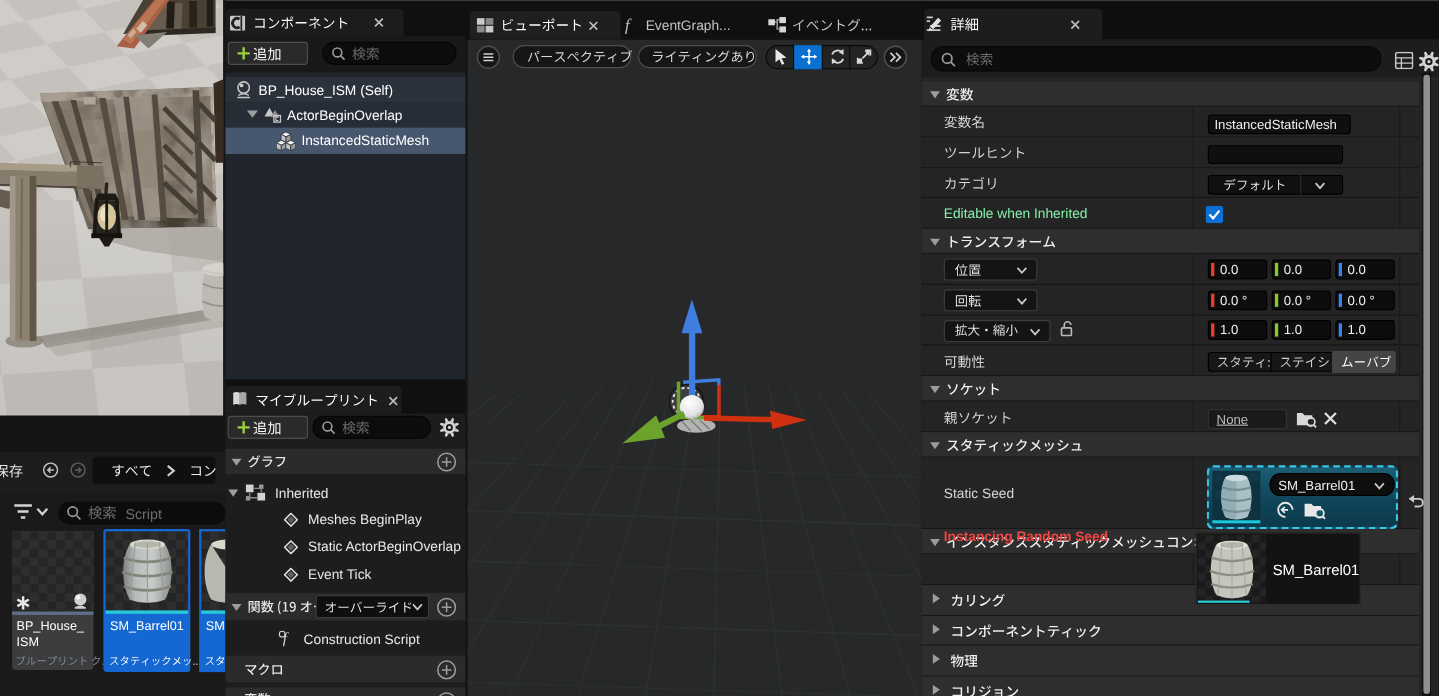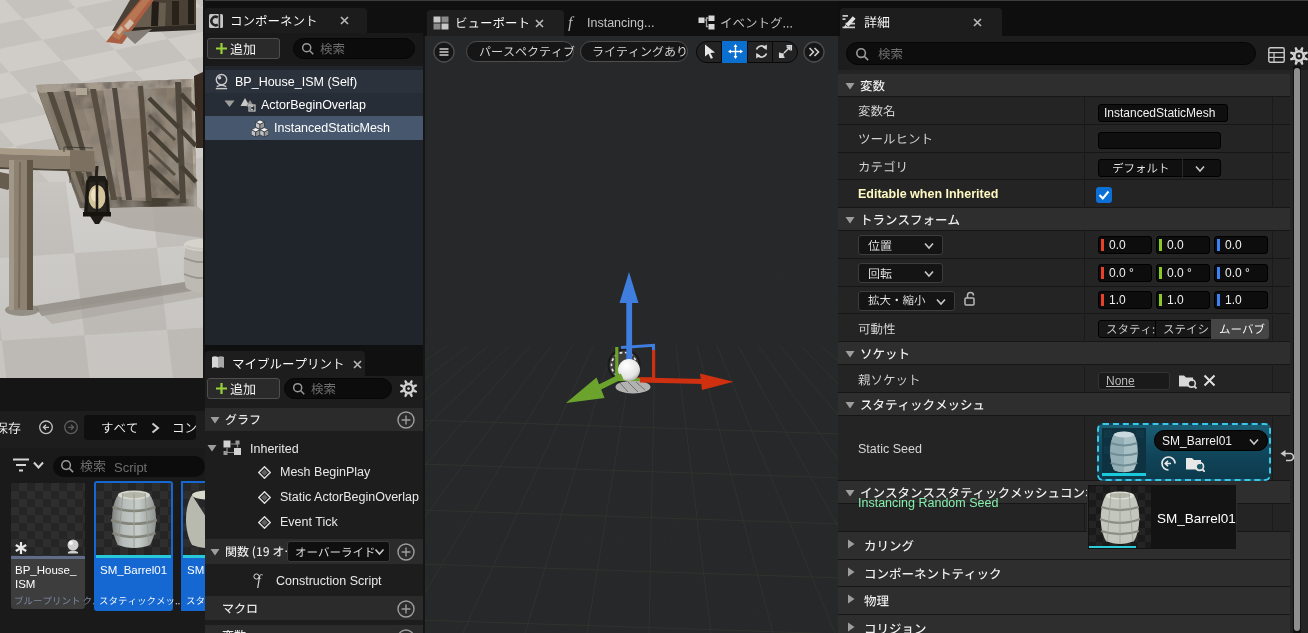--- a/index.html
+++ b/index.html
@@ -342,21 +342,21 @@
 <path d="M4,8 V12.5 H11 M8,4 H14.5 V7.5" stroke="#8a8a8a" stroke-width="1.2" fill="none"></path>
   </svg>
 <svg class="abs" style="left:207px;top:444px" width="10" height="8" viewBox="0 0 10 8">
     <polygon points="0.5,1 9.5,1 5,7.5" fill="#9d9d9d"></polygon>
   </svg>
 <div style="position:absolute;left:250px;top:449.0px;transform:translateY(-50%);font-size:12.5px;color:#e8e8e8;font-weight:400;white-space:nowrap;">Inherited</div>
 <svg class="abs" style="left:258px;top:466px" width="13" height="13" viewBox="0 0 14 14">
     <polygon points="7,0.8 13.2,7 7,13.2 0.8,7" fill="none" stroke="#e0e0e0" stroke-width="1.5"></polygon>
     <polygon points="7,3.4 10.6,7 7,10.6 3.4,7" fill="#e0e0e0" opacity="0.35"></polygon>
   </svg>
-<div style="position:absolute;left:280px;top:472.0px;transform:translateY(-50%);font-size:12.5px;color:#e8e8e8;font-weight:400;white-space:nowrap;">Mesh BeginPlay</div>
+<div style="position:absolute;left:280px;top:472.0px;transform:translateY(-50%);font-size:12.5px;color:#e8e8e8;font-weight:400;white-space:nowrap;">Meshes BeginPlay</div>
 <svg class="abs" style="left:258px;top:491px" width="13" height="13" viewBox="0 0 14 14">
     <polygon points="7,0.8 13.2,7 7,13.2 0.8,7" fill="none" stroke="#e0e0e0" stroke-width="1.5"></polygon>
     <polygon points="7,3.4 10.6,7 7,10.6 3.4,7" fill="#e0e0e0" opacity="0.35"></polygon>
   </svg>
 <div style="position:absolute;left:280px;top:497.0px;transform:translateY(-50%);font-size:12.5px;color:#e8e8e8;font-weight:400;white-space:nowrap;">Static ActorBeginOverlap</div>
 <svg class="abs" style="left:258px;top:516px" width="13" height="13" viewBox="0 0 14 14">
     <polygon points="7,0.8 13.2,7 7,13.2 0.8,7" fill="none" stroke="#e0e0e0" stroke-width="1.5"></polygon>
     <polygon points="7,3.4 10.6,7 7,10.6 3.4,7" fill="#e0e0e0" opacity="0.35"></polygon>
   </svg>
 <div style="position:absolute;left:280px;top:522.0px;transform:translateY(-50%);font-size:12.5px;color:#e8e8e8;font-weight:400;white-space:nowrap;">Event Tick</div>
@@ -413,21 +413,21 @@
   </svg>
 <div style="position:absolute;left:455.0px;top:14.2px;line-height:0"><svg width="75.0" height="17.5" viewBox="0 -13.5 75.0 17.5" style="overflow:visible">
       <path d="M9.1 -9.8 8.4 -9.5C8.8 -9 9.2 -8.3 9.5 -7.8L10.1 -8.1C9.9 -8.6 9.4 -9.3 9.1 -9.8ZM10.5 -10.3 9.8 -10C10.2 -9.5 10.6 -8.8 10.9 -8.3L11.5 -8.6C11.3 -9.1 10.8 -9.8 10.5 -10.3ZM3.5 -9.4H2.3C2.4 -9.1 2.4 -8.7 2.4 -8.4C2.4 -7.7 2.4 -2.7 2.4 -1.5C2.4 -0.5 2.9 -0 3.9 0.1C4.4 0.2 5.2 0.3 5.9 0.3C7.3 0.3 9.1 0.2 10.2 0V-1.1C9.2 -0.9 7.3 -0.7 6 -0.7C5.3 -0.7 4.7 -0.8 4.3 -0.8C3.7 -1 3.4 -1.1 3.4 -1.8V-4.5C5 -4.9 7.1 -5.6 8.5 -6.1C8.9 -6.3 9.4 -6.5 9.7 -6.6L9.3 -7.6C8.9 -7.4 8.6 -7.2 8.2 -7.1C6.9 -6.5 4.9 -5.9 3.4 -5.5V-8.4C3.4 -8.7 3.5 -9.1 3.5 -9.4Z M14.4 -1.1V-0.1C14.7 -0.1 15 -0.1 15.4 -0.1C16 -0.1 21.5 -0.1 22.2 -0.1C22.5 -0.1 23 -0.1 23.2 -0.1V-1.1C22.9 -1.1 22.5 -1.1 22.2 -1.1H21C21.2 -2.2 21.5 -4.7 21.6 -5.6C21.6 -5.7 21.7 -5.8 21.7 -6L21 -6.3C20.8 -6.3 20.5 -6.2 20.3 -6.2C19.6 -6.2 17 -6.2 16.5 -6.2C16.2 -6.2 15.8 -6.3 15.5 -6.3V-5.2C15.8 -5.3 16.2 -5.3 16.5 -5.3C16.9 -5.3 19.7 -5.3 20.5 -5.3C20.5 -4.6 20.1 -2.1 19.9 -1.1H15.4C15 -1.1 14.7 -1.1 14.4 -1.1Z M26.3 -5.4V-4.2C26.7 -4.2 27.3 -4.2 28 -4.2C28.9 -4.2 33.9 -4.2 34.9 -4.2C35.4 -4.2 36 -4.2 36.2 -4.2V-5.4C35.9 -5.4 35.5 -5.4 34.9 -5.4C33.9 -5.4 28.9 -5.4 28 -5.4C27.3 -5.4 26.6 -5.4 26.3 -5.4Z M46.9 -9.2C46.9 -9.7 47.3 -10 47.7 -10C48.2 -10 48.5 -9.7 48.5 -9.2C48.5 -8.8 48.2 -8.4 47.7 -8.4C47.3 -8.4 46.9 -8.8 46.9 -9.2ZM46.4 -9.2C46.4 -8.5 47 -7.9 47.7 -7.9C48.5 -7.9 49.1 -8.5 49.1 -9.2C49.1 -10 48.5 -10.6 47.7 -10.6C47 -10.6 46.4 -10 46.4 -9.2ZM41.5 -4.6 40.6 -5C40.2 -4 39.1 -2.5 38.3 -1.7L39.1 -1.2C39.8 -1.9 41 -3.5 41.5 -4.6ZM46.8 -5 45.9 -4.5C46.6 -3.8 47.5 -2.2 48 -1.2L48.9 -1.7C48.4 -2.6 47.4 -4.2 46.8 -5ZM38.6 -7.5V-6.5C39 -6.5 39.3 -6.5 39.7 -6.5H43.2V-6.4C43.2 -5.8 43.2 -1.6 43.2 -0.9C43.2 -0.6 43 -0.4 42.7 -0.4C42.4 -0.4 41.8 -0.5 41.3 -0.6L41.4 0.5C41.9 0.5 42.6 0.5 43.1 0.5C43.9 0.5 44.2 0.2 44.2 -0.5C44.2 -1.4 44.2 -5.4 44.2 -6.4V-6.5H47.5C47.8 -6.5 48.2 -6.5 48.5 -6.5V-7.5C48.2 -7.5 47.8 -7.5 47.5 -7.5H44.2V-8.7C44.2 -9 44.2 -9.5 44.3 -9.6H43.1C43.1 -9.5 43.2 -9 43.2 -8.8V-7.5H39.7C39.3 -7.5 39 -7.5 38.6 -7.5Z M51.3 -5.4V-4.2C51.7 -4.2 52.3 -4.2 53 -4.2C54 -4.2 58.9 -4.2 59.9 -4.2C60.4 -4.2 61 -4.2 61.2 -4.2V-5.4C60.9 -5.4 60.5 -5.4 59.9 -5.4C58.9 -5.4 53.9 -5.4 53 -5.4C52.3 -5.4 51.6 -5.4 51.3 -5.4Z M66.7 -1.1C66.7 -0.6 66.7 -0 66.6 0.4H67.8C67.8 -0 67.8 -0.7 67.8 -1.1L67.8 -5.2C69.1 -4.8 71.3 -4 72.7 -3.2L73.1 -4.3C71.8 -4.9 69.4 -5.8 67.8 -6.3V-8.4C67.8 -8.8 67.8 -9.3 67.8 -9.7H66.6C66.7 -9.3 66.7 -8.7 66.7 -8.4C66.7 -7.3 66.7 -1.8 66.7 -1.1Z" fill="#ffffff"></path>
     </svg></div>
 <svg class="abs" style="left:534px;top:18px" width="11" height="11" viewBox="0 0 11 11">
 <path d="M2,2 L9,9 M9,2 L2,9" stroke="#b9b9b9" stroke-width="1.6"></path>
   </svg>
 <svg class="abs" style="left:567px;top:14px" width="13" height="17" viewBox="0 0 13 17">
 <text x="1" y="14" font-family="Liberation Serif" font-style="italic" font-size="16" fill="#b9b9b9">f</text>
   </svg>
-<div style="position:absolute;left:587px;top:23.0px;transform:translateY(-50%);font-size:12.5px;color:#c4c4c4;font-weight:400;white-space:nowrap;">Instancing...</div>
+<div style="position:absolute;left:587px;top:23.0px;transform:translateY(-50%);font-size:12.5px;color:#c4c4c4;font-weight:400;white-space:nowrap;">EventGraph...</div>
 <svg class="abs" style="left:698px;top:15px" width="17" height="16" viewBox="0 0 17 16">
 <rect x="0.5" y="2.5" width="6" height="5.5" fill="#d8d8d8"></rect>
     <rect x="10.5" y="0.5" width="6" height="5.5" fill="#d8d8d8"></rect>
 <rect x="10.5" y="9" width="6" height="5.5" fill="#d8d8d8"></rect>
     <path d="M6.5,5 H8.5 V3 H10.5 M8.5,5 V11.5 H10.5" stroke="#a0a0a0" stroke-width="1.3" fill="none"></path>
   </svg>
 <div style="position:absolute;left:720.0px;top:14.2px;line-height:0"><svg width="72.9" height="17.5" viewBox="0 -13.5 72.9 17.5" style="overflow:visible">
       <path d="M1.1 -4.5 1.6 -3.5C3.3 -4.1 5 -4.8 6.3 -5.6V-1C6.3 -0.5 6.3 0.2 6.3 0.4H7.5C7.4 0.1 7.4 -0.5 7.4 -1V-6.2C8.7 -7.1 9.8 -8 10.8 -9L10 -9.8C9.1 -8.8 7.8 -7.7 6.5 -6.9C5.2 -6 3.2 -5.1 1.1 -4.5Z M21.1 -8.5 20.4 -8.2C20.8 -7.6 21.3 -6.8 21.6 -6.2L22.3 -6.5C22 -7.1 21.5 -8 21.1 -8.5ZM22.7 -9.1 22 -8.8C22.5 -8.2 22.9 -7.5 23.2 -6.8L24 -7.2C23.7 -7.8 23.1 -8.7 22.7 -9.1ZM13.2 -3.3 14.1 -2.3C14.3 -2.6 14.6 -3 14.8 -3.3C15.4 -4 16.4 -5.4 17 -6.1C17.4 -6.6 17.7 -6.7 18.2 -6.2C18.7 -5.7 19.9 -4.4 20.6 -3.6C21.4 -2.7 22.5 -1.4 23.4 -0.4L24.2 -1.3C23.3 -2.3 22 -3.7 21.2 -4.5C20.4 -5.3 19.4 -6.4 18.6 -7.2C17.8 -8 17.2 -7.8 16.5 -7C15.7 -6.1 14.6 -4.7 14.1 -4.1C13.7 -3.8 13.5 -3.6 13.2 -3.3Z M27.8 -9.2 27.1 -8.4C28.1 -7.8 29.6 -6.4 30.2 -5.8L31 -6.6C30.3 -7.3 28.7 -8.6 27.8 -9.2ZM26.8 -0.8 27.4 0.2C29.5 -0.2 31.1 -0.9 32.3 -1.7C34.2 -2.9 35.7 -4.6 36.5 -6.2L35.9 -7.2C35.2 -5.7 33.7 -3.8 31.8 -2.6C30.6 -1.9 28.9 -1.1 26.8 -0.8Z M41.7 -1.1C41.7 -0.6 41.7 -0 41.6 0.4H42.8C42.8 -0 42.8 -0.7 42.8 -1.1L42.8 -5.2C44.1 -4.8 46.3 -4 47.7 -3.2L48.1 -4.3C46.8 -4.9 44.4 -5.8 42.8 -6.3V-8.4C42.8 -8.8 42.8 -9.3 42.8 -9.7H41.6C41.7 -9.3 41.7 -8.7 41.7 -8.4C41.7 -7.3 41.7 -1.8 41.7 -1.1Z M59.6 -10 58.9 -9.7C59.2 -9.2 59.7 -8.5 59.9 -8L60.6 -8.3C60.3 -8.8 59.9 -9.6 59.6 -10ZM60.9 -10.5 60.3 -10.2C60.6 -9.8 61 -9 61.3 -8.5L62 -8.8C61.8 -9.3 61.3 -10 60.9 -10.5ZM56.2 -9.4 55 -9.8C55 -9.5 54.8 -9 54.7 -8.8C54.1 -7.7 52.9 -5.9 50.7 -4.6L51.6 -3.9C53 -4.8 54 -5.9 54.8 -7H59C58.7 -5.9 58 -4.2 57 -3.1C55.9 -1.8 54.3 -0.6 52 0L52.9 0.9C55.2 -0 56.8 -1.2 57.9 -2.5C59 -3.9 59.8 -5.6 60.1 -6.9C60.2 -7.1 60.3 -7.3 60.4 -7.5L59.6 -8C59.4 -7.9 59.1 -7.9 58.8 -7.9H55.4L55.6 -8.4C55.8 -8.7 56 -9.1 56.2 -9.4Z M64.2 0.2C64.7 0.2 65.1 -0.2 65.1 -0.7C65.1 -1.2 64.7 -1.6 64.2 -1.6C63.8 -1.6 63.4 -1.2 63.4 -0.7C63.4 -0.2 63.8 0.2 64.2 0.2Z M67.7 0.2C68.2 0.2 68.5 -0.2 68.5 -0.7C68.5 -1.2 68.2 -1.6 67.7 -1.6C67.2 -1.6 66.9 -1.2 66.9 -0.7C66.9 -0.2 67.2 0.2 67.7 0.2Z M71.2 0.2C71.6 0.2 72 -0.2 72 -0.7C72 -1.2 71.6 -1.6 71.2 -1.6C70.7 -1.6 70.4 -1.2 70.4 -0.7C70.4 -0.2 70.7 0.2 71.2 0.2Z" fill="#c4c4c4"></path>
     </svg></div>
 <svg class="abs" style="left:425px;top:36px" width="413" height="597" viewBox="0 0 413 597">
@@ -677,21 +677,21 @@
 <div style="position:absolute;left:1112.0px;top:160.3px;line-height:0"><svg width="57.5" height="16.1" viewBox="0 -12.4 57.5 16.1" style="overflow:visible">
       <path d="M2.3 -8.4V-7.5C2.6 -7.5 3 -7.5 3.4 -7.5C4 -7.5 6.7 -7.5 7.4 -7.5C7.7 -7.5 8.1 -7.5 8.4 -7.5V-8.4C8.1 -8.4 7.7 -8.3 7.4 -8.3C6.7 -8.3 4 -8.3 3.4 -8.3C3 -8.3 2.7 -8.4 2.3 -8.4ZM9 -9.3 8.4 -9.1C8.7 -8.6 9.1 -8 9.3 -7.5L10 -7.8C9.7 -8.2 9.3 -8.9 9 -9.3ZM10.3 -9.8 9.7 -9.5C10 -9.1 10.4 -8.5 10.6 -8L11.3 -8.2C11 -8.7 10.6 -9.4 10.3 -9.8ZM1 -5.5V-4.6C1.3 -4.6 1.6 -4.6 2 -4.6H5.4C5.4 -3.5 5.3 -2.5 4.7 -1.7C4.3 -1 3.5 -0.3 2.6 0L3.4 0.7C4.4 0.1 5.3 -0.7 5.7 -1.4C6.2 -2.3 6.3 -3.3 6.4 -4.6H9.5C9.8 -4.6 10.1 -4.6 10.4 -4.6V-5.5C10.1 -5.5 9.7 -5.5 9.5 -5.5C8.9 -5.5 2.6 -5.5 2 -5.5C1.6 -5.5 1.3 -5.5 1 -5.5Z M21.4 -7.6 20.7 -8.1C20.5 -8 20.3 -8 20.1 -8C19.6 -8 15 -8 14.3 -8C13.9 -8 13.5 -8.1 13.2 -8.1V-7.1C13.5 -7.1 13.9 -7.1 14.3 -7.1C15 -7.1 19.5 -7.1 20.2 -7.1C20 -6 19.5 -4.4 18.7 -3.4C17.7 -2.2 16.4 -1.2 14.2 -0.6L15 0.3C17.1 -0.4 18.5 -1.5 19.5 -2.8C20.4 -4 21 -5.9 21.2 -7.1C21.3 -7.3 21.3 -7.5 21.4 -7.6Z M25 -1 25.6 -0.3C27.2 -1.1 28.9 -2.6 29.6 -3.7L29.7 -0.4C29.7 -0.2 29.6 -0.1 29.4 -0.1C29 -0.1 28.4 -0.1 28 -0.2L28 0.6C28.5 0.7 29.2 0.7 29.7 0.7C30.2 0.7 30.6 0.4 30.5 -0.1L30.5 -4.5H32.1C32.4 -4.5 32.7 -4.5 32.9 -4.5V-5.4C32.7 -5.3 32.3 -5.3 32.1 -5.3H30.5L30.4 -6.3C30.4 -6.5 30.5 -6.8 30.5 -7H29.5C29.6 -6.8 29.6 -6.5 29.6 -6.3L29.6 -5.3H26.2C25.9 -5.3 25.6 -5.3 25.3 -5.4V-4.5C25.6 -4.5 25.9 -4.5 26.2 -4.5H29.3C28.5 -3.3 26.7 -1.8 25 -1Z M40.5 -0.2 41.1 0.3C41.2 0.2 41.3 0.1 41.5 0C42.9 -0.7 44.5 -1.8 45.4 -3.2L44.9 -4C44 -2.7 42.6 -1.6 41.5 -1.1C41.5 -1.5 41.5 -7 41.5 -7.8C41.5 -8.2 41.6 -8.5 41.6 -8.6H40.5C40.5 -8.5 40.6 -8.2 40.6 -7.8C40.6 -7 40.6 -1.4 40.6 -0.9C40.6 -0.7 40.6 -0.4 40.5 -0.2ZM35.3 -0.3 36.1 0.3C37.1 -0.5 37.8 -1.6 38.2 -2.9C38.5 -4 38.5 -6.5 38.5 -7.8C38.5 -8.1 38.6 -8.5 38.6 -8.6H37.5C37.6 -8.3 37.6 -8.1 37.6 -7.8C37.6 -6.5 37.6 -4.2 37.3 -3.1C36.9 -2 36.2 -1 35.3 -0.3Z M49.9 -1C49.9 -0.6 49.9 -0 49.8 0.3H50.9C50.9 -0 50.8 -0.7 50.8 -1L50.8 -4.8C52.1 -4.4 54.1 -3.6 55.3 -3L55.7 -3.9C54.5 -4.5 52.3 -5.4 50.8 -5.8V-7.7C50.8 -8.1 50.9 -8.5 50.9 -8.9H49.8C49.9 -8.5 49.9 -8 49.9 -7.7C49.9 -6.7 49.9 -1.7 49.9 -1Z" fill="#e8e8e8"></path>
     </svg></div>
 <div class="abs" style="left:1182px;top:159.4px;width:1px;height:18px;background:#2a2a2a"></div>
 <svg class="abs" style="left:1194px;top:165px" width="12" height="8" viewBox="0 0 11 8">
 <path d="M1.5,1.5 L5.5,6 L9.5,1.5" stroke="#c9c9c9" stroke-width="1.6" fill="none"></path>
   </svg>
 <div class="abs" style="left:838px;top:180.4px;width:452px;height:27.7px;background:#242424;border-bottom:1px solid #161616"></div>
 <div class="abs" style="left:1084px;top:180.4px;width:1px;height:27.7px;background:#1a1a1a"></div>
 <div class="abs" style="left:1272px;top:180.4px;width:1px;height:27.7px;background:#1a1a1a"></div>
-<div style="position:absolute;left:858px;top:194.0px;transform:translateY(-50%);font-size:12.5px;color:#fef9c3;font-weight:700;white-space:nowrap;">Editable when Inherited</div>
+<div style="position:absolute;left:858px;top:194.0px;transform:translateY(-50%);font-size:12.5px;color:#86efac;font-weight:400;white-space:nowrap;">Editable when Inherited</div>
 <svg class="abs" style="left:1096px;top:187px" width="16" height="16" viewBox="0 0 16 16">
 <rect width="16" height="16" rx="3" fill="#0c6fd6"></rect>
 <path d="M3.5,8 L6.8,11.5 L12.5,4.5" stroke="#fff" stroke-width="2" fill="none"></path>
   </svg>
 <div class="abs" style="left:838px;top:208.1px;width:452px;height:23.3px;background:#2e2e2e;border-bottom:1px solid #161616"></div>
 <svg class="abs" style="left:845px;top:215.5px" width="10" height="8" viewBox="0 0 10 8">
     <polygon points="0.5,1 9.5,1 5,7.5" fill="#9d9d9d"></polygon>
   </svg>
 <div style="position:absolute;left:860.0px;top:210.8px;line-height:0"><svg width="100.0" height="17.5" viewBox="0 -13.5 100.0 17.5" style="overflow:visible">
       <path d="M4.1 -1.2C4.1 -0.7 4 0 4 0.5H5.5C5.5 0 5.4 -0.8 5.4 -1.2V-5C6.8 -4.6 8.8 -3.8 10.2 -3.1L10.7 -4.4C9.5 -5 7.1 -5.9 5.4 -6.4V-8.4C5.4 -8.8 5.5 -9.4 5.5 -9.8H4C4 -9.3 4.1 -8.8 4.1 -8.4C4.1 -7.3 4.1 -2 4.1 -1.2Z M15.3 -9.4V-8.1C15.7 -8.2 16.1 -8.2 16.6 -8.2C17.3 -8.2 20.7 -8.2 21.4 -8.2C21.8 -8.2 22.3 -8.2 22.6 -8.1V-9.4C22.3 -9.4 21.8 -9.4 21.4 -9.4C20.7 -9.4 17.3 -9.4 16.6 -9.4C16.1 -9.4 15.7 -9.4 15.3 -9.4ZM23.6 -6 22.7 -6.5C22.6 -6.5 22.3 -6.4 21.9 -6.4C21.2 -6.4 16.3 -6.4 15.5 -6.4C15.2 -6.4 14.7 -6.5 14.2 -6.5V-5.2C14.7 -5.2 15.2 -5.3 15.5 -5.3C16.4 -5.3 21.3 -5.3 21.9 -5.3C21.7 -4.4 21.2 -3.5 20.5 -2.8C19.5 -1.7 18 -0.9 16.1 -0.5L17.1 0.6C18.7 0.2 20.3 -0.6 21.6 -2.1C22.5 -3.1 23.1 -4.3 23.4 -5.6C23.5 -5.7 23.6 -5.9 23.6 -6Z M27.9 -9.3 27 -8.3C27.9 -7.7 29.5 -6.4 30.1 -5.7L31.1 -6.7C30.4 -7.4 28.8 -8.7 27.9 -9.3ZM26.6 -1 27.5 0.3C29.4 -0 31 -0.8 32.2 -1.5C34.2 -2.7 35.7 -4.4 36.6 -6.1L35.9 -7.4C35.1 -5.8 33.5 -3.9 31.5 -2.7C30.3 -2 28.7 -1.3 26.6 -1Z M47.7 -8.4 46.9 -9C46.7 -8.9 46.2 -8.9 45.8 -8.9C45.3 -8.9 41.7 -8.9 41.1 -8.9C40.8 -8.9 40 -8.9 39.8 -9V-7.6C40 -7.6 40.7 -7.6 41.1 -7.6C41.6 -7.6 45.3 -7.6 45.7 -7.6C45.4 -6.7 44.6 -5.3 43.8 -4.3C42.5 -3 40.6 -1.5 38.6 -0.7L39.6 0.4C41.4 -0.5 43.1 -1.8 44.4 -3.2C45.7 -2.1 46.9 -0.7 47.8 0.4L48.9 -0.5C48.1 -1.5 46.6 -3.1 45.3 -4.2C46.1 -5.3 46.9 -6.7 47.3 -7.8C47.4 -8 47.6 -8.3 47.7 -8.4Z M60.9 -8.3 60 -8.9C59.7 -8.9 59.4 -8.8 59.1 -8.8C58.5 -8.8 53.9 -8.8 53.1 -8.8C52.7 -8.8 52.1 -8.9 51.7 -9V-7.6C52 -7.6 52.5 -7.6 53.1 -7.6C53.9 -7.6 58.5 -7.6 59.2 -7.6C59.1 -6.5 58.5 -4.9 57.7 -3.8C56.6 -2.5 55.2 -1.4 52.8 -0.8L53.9 0.4C56.1 -0.3 57.7 -1.5 58.8 -3C59.8 -4.3 60.4 -6.3 60.7 -7.6C60.8 -7.8 60.8 -8.1 60.9 -8.3Z M64.5 -1.1 65.4 -0.1C67 -1 68.8 -2.5 69.6 -3.7L69.7 -0.6C69.7 -0.4 69.5 -0.2 69.3 -0.2C69 -0.2 68.3 -0.3 67.8 -0.3L67.9 0.8C68.4 0.8 69.2 0.9 69.8 0.9C70.4 0.9 70.8 0.5 70.8 -0.1L70.8 -4.7H72.4C72.7 -4.7 73 -4.7 73.3 -4.7V-5.9C73.1 -5.9 72.7 -5.9 72.4 -5.9H70.7L70.7 -6.8C70.7 -7.1 70.7 -7.4 70.8 -7.7H69.5C69.5 -7.4 69.5 -7 69.5 -6.8L69.6 -5.9H66C65.7 -5.9 65.2 -5.9 65 -5.9V-4.7C65.3 -4.7 65.7 -4.7 66 -4.7H69.1C68.2 -3.5 66.4 -2 64.5 -1.1Z M76.2 -5.6V-4C76.6 -4.1 77.4 -4.1 78.1 -4.1C79.2 -4.1 83.8 -4.1 84.9 -4.1C85.4 -4.1 86 -4 86.3 -4V-5.6C86 -5.6 85.5 -5.5 84.9 -5.5C83.9 -5.5 79.2 -5.5 78.1 -5.5C77.4 -5.5 76.6 -5.6 76.2 -5.6Z M89.6 -1.6C89.2 -1.6 88.8 -1.6 88.4 -1.6L88.6 -0.1C89 -0.2 89.4 -0.2 89.7 -0.2C91.3 -0.4 95.3 -0.8 97.3 -1.1C97.6 -0.5 97.8 0.1 98 0.5L99.3 -0.1C98.7 -1.5 97.4 -3.9 96.5 -5.2L95.3 -4.7C95.8 -4.2 96.3 -3.2 96.7 -2.3C95.4 -2.1 93.3 -1.9 91.6 -1.7C92.2 -3.4 93.3 -6.9 93.7 -8.1C93.9 -8.7 94.1 -9 94.2 -9.4L92.6 -9.7C92.6 -9.3 92.5 -9 92.4 -8.4C92 -7.1 90.8 -3.4 90.1 -1.6Z" fill="#f0f0f0"></path>
@@ -856,21 +856,21 @@
 <div class="abs" style="left:838px;top:481.1px;width:452px;height:23.3px;background:#2e2e2e;border-bottom:1px solid #161616"></div>
 <svg class="abs" style="left:845px;top:488.5px" width="10" height="8" viewBox="0 0 10 8">
     <polygon points="0.5,1 9.5,1 5,7.5" fill="#9d9d9d"></polygon>
   </svg>
 <div style="position:absolute;left:860.0px;top:483.9px;line-height:0"><svg width="287.5" height="17.5" viewBox="0 -13.5 287.5 17.5" style="overflow:visible">
       <path d="M1 -4.7 1.6 -3.4C3.2 -3.9 4.9 -4.7 6.2 -5.4V-1C6.2 -0.5 6.1 0.2 6.1 0.5H7.7C7.6 0.2 7.6 -0.5 7.6 -1V-6.2C8.8 -7 10 -8 10.9 -8.9L9.9 -9.9C9 -8.9 7.7 -7.8 6.4 -7C5 -6.1 3.1 -5.2 1 -4.7Z M15.4 -9.3 14.5 -8.3C15.4 -7.7 17 -6.4 17.6 -5.7L18.6 -6.7C17.9 -7.4 16.3 -8.7 15.4 -9.3ZM14.1 -1 15 0.3C16.9 -0 18.5 -0.8 19.8 -1.5C21.7 -2.7 23.2 -4.4 24.1 -6.1L23.4 -7.4C22.6 -5.8 21.1 -3.9 19 -2.7C17.8 -2 16.2 -1.3 14.1 -1Z M35.2 -8.4 34.4 -9C34.2 -8.9 33.8 -8.9 33.3 -8.9C32.8 -8.9 29.2 -8.9 28.6 -8.9C28.3 -8.9 27.5 -8.9 27.3 -9V-7.6C27.5 -7.6 28.2 -7.6 28.6 -7.6C29.1 -7.6 32.8 -7.6 33.2 -7.6C32.9 -6.7 32.1 -5.3 31.2 -4.3C30 -3 28.1 -1.5 26.1 -0.7L27.1 0.4C28.9 -0.5 30.6 -1.8 31.9 -3.2C33.2 -2.1 34.4 -0.7 35.2 0.4L36.4 -0.5C35.6 -1.5 34.1 -3.1 32.8 -4.2C33.6 -5.3 34.4 -6.7 34.8 -7.8C34.9 -8 35.1 -8.3 35.2 -8.4Z M44.4 -9.9 43 -10.3C42.9 -9.9 42.6 -9.4 42.5 -9.2C41.9 -8.1 40.6 -6.2 38.5 -4.9L39.5 -4.1C40.9 -5 42 -6.2 42.8 -7.4H46.8C46.5 -6.5 46 -5.2 45.2 -4.2C44.4 -4.8 43.5 -5.4 42.8 -5.8L41.9 -4.9C42.6 -4.4 43.5 -3.8 44.4 -3.2C43.3 -2.1 41.8 -1 39.7 -0.3L40.8 0.7C42.8 -0.1 44.3 -1.2 45.4 -2.4C46 -2 46.4 -1.6 46.8 -1.3L47.7 -2.4C47.3 -2.7 46.8 -3.1 46.3 -3.5C47.2 -4.7 47.9 -6.1 48.2 -7.2C48.3 -7.5 48.4 -7.8 48.5 -8L47.5 -8.6C47.3 -8.5 47 -8.5 46.6 -8.5H43.6L43.7 -8.7C43.9 -9 44.1 -9.5 44.4 -9.9Z M52.9 -9.3 52 -8.3C52.9 -7.7 54.5 -6.4 55.1 -5.7L56.1 -6.7C55.4 -7.4 53.8 -8.7 52.9 -9.3ZM51.6 -1 52.5 0.3C54.4 -0 56 -0.8 57.2 -1.5C59.2 -2.7 60.7 -4.4 61.6 -6.1L60.9 -7.4C60.1 -5.8 58.5 -3.9 56.5 -2.7C55.3 -2 53.7 -1.3 51.6 -1Z M72.7 -8.4 71.9 -9C71.7 -8.9 71.2 -8.9 70.8 -8.9C70.3 -8.9 66.7 -8.9 66.2 -8.9C65.8 -8.9 65 -8.9 64.8 -9V-7.6C65 -7.6 65.7 -7.6 66.2 -7.6C66.6 -7.6 70.3 -7.6 70.7 -7.6C70.4 -6.7 69.6 -5.3 68.8 -4.3C67.5 -3 65.6 -1.5 63.6 -0.7L64.6 0.4C66.4 -0.5 68.1 -1.8 69.4 -3.2C70.7 -2.1 71.9 -0.7 72.8 0.4L73.8 -0.5C73.1 -1.5 71.6 -3.1 70.3 -4.2C71.2 -5.3 71.9 -6.7 72.3 -7.8C72.4 -8 72.6 -8.3 72.7 -8.4Z M85.2 -8.4 84.4 -9C84.2 -8.9 83.8 -8.9 83.3 -8.9C82.8 -8.9 79.2 -8.9 78.7 -8.9C78.3 -8.9 77.5 -8.9 77.3 -9V-7.6C77.5 -7.6 78.2 -7.6 78.7 -7.6C79.1 -7.6 82.8 -7.6 83.2 -7.6C82.9 -6.7 82.1 -5.3 81.2 -4.3C80 -3 78.1 -1.5 76.1 -0.7L77.1 0.4C78.9 -0.5 80.6 -1.8 81.9 -3.2C83.2 -2.1 84.4 -0.7 85.2 0.4L86.3 -0.5C85.6 -1.5 84.1 -3.1 82.8 -4.2C83.7 -5.3 84.4 -6.7 84.8 -7.8C84.9 -8 85.1 -8.3 85.2 -8.4Z M94.4 -9.9 93 -10.3C92.8 -9.9 92.6 -9.4 92.5 -9.2C91.9 -8.1 90.6 -6.2 88.5 -4.9L89.5 -4.1C90.9 -5 92 -6.2 92.8 -7.4H96.8C96.5 -6.5 96 -5.2 95.2 -4.2C94.4 -4.8 93.5 -5.4 92.8 -5.8L91.9 -4.9C92.6 -4.4 93.5 -3.8 94.4 -3.2C93.3 -2.1 91.8 -1 89.7 -0.3L90.8 0.7C92.8 -0.1 94.3 -1.2 95.4 -2.4C96 -2 96.4 -1.6 96.8 -1.3L97.7 -2.4C97.3 -2.7 96.8 -3.1 96.3 -3.5C97.2 -4.7 97.9 -6.1 98.2 -7.2C98.3 -7.5 98.4 -7.8 98.5 -8L97.5 -8.6C97.3 -8.5 97 -8.5 96.6 -8.5H93.6L93.7 -8.7C93.9 -9 94.1 -9.5 94.4 -9.9Z M102.6 -9.4V-8.1C103 -8.1 103.4 -8.2 103.8 -8.2C104.6 -8.2 108.2 -8.2 108.9 -8.2C109.3 -8.2 109.7 -8.1 110.1 -8.1V-9.4C109.7 -9.3 109.3 -9.3 108.9 -9.3C108.2 -9.3 104.6 -9.3 103.8 -9.3C103.4 -9.3 103 -9.3 102.6 -9.4ZM101.1 -6.2V-4.9C101.5 -5 101.9 -5 102.3 -5H105.9C105.8 -3.9 105.7 -2.9 105.1 -2C104.6 -1.2 103.8 -0.5 102.8 -0.2L104 0.7C105.1 0.1 106 -0.8 106.5 -1.6C106.9 -2.6 107.2 -3.7 107.2 -5H110.5C110.8 -5 111.2 -5 111.5 -4.9V-6.2C111.2 -6.2 110.7 -6.2 110.5 -6.2C109.8 -6.2 103 -6.2 102.3 -6.2C101.9 -6.2 101.5 -6.2 101.1 -6.2Z M113.9 -3.4 114.5 -2.2C115.8 -2.6 117.2 -3.2 118.3 -3.8V-0.2C118.3 0.2 118.3 0.8 118.2 1H119.7C119.7 0.8 119.6 0.2 119.6 -0.2V-4.6C120.8 -5.3 121.8 -6.2 122.5 -6.9L121.5 -7.8C120.8 -7 119.6 -6 118.4 -5.2C117.4 -4.6 115.6 -3.8 113.9 -3.4Z M131.2 -7.3 130 -6.9C130.3 -6.3 130.8 -4.8 131 -4.2L132.2 -4.6C132 -5.1 131.4 -6.8 131.2 -7.3ZM135.7 -6.5 134.3 -6.9C134.2 -5.4 133.6 -3.7 132.7 -2.7C131.7 -1.4 130 -0.4 128.6 -0L129.6 1C131 0.5 132.6 -0.5 133.7 -2C134.6 -3.1 135.2 -4.4 135.5 -5.8C135.5 -6 135.6 -6.2 135.7 -6.5ZM128.2 -6.7 127.1 -6.2C127.3 -5.7 128 -4 128.2 -3.4L129.4 -3.8C129.2 -4.5 128.5 -6.1 128.2 -6.7Z M144.4 -9.7 143 -10.2C142.9 -9.8 142.7 -9.3 142.5 -9.1C141.9 -8 140.8 -6.2 138.6 -4.9L139.7 -4.1C141 -5 142.1 -6.1 142.8 -7.2H146.8C146.5 -6.1 145.8 -4.5 144.8 -3.5C143.7 -2.2 142.2 -1.1 139.8 -0.4L141 0.7C143.3 -0.2 144.8 -1.4 146 -2.8C147.1 -4.2 147.9 -5.8 148.2 -7C148.3 -7.3 148.4 -7.6 148.6 -7.8L147.5 -8.4C147.3 -8.3 146.9 -8.3 146.6 -8.3H143.6L143.8 -8.6C143.9 -8.9 144.2 -9.3 144.4 -9.7Z M153.6 -7.8 152.8 -6.8C154 -6 155.3 -5.1 156.2 -4.3C155 -2.8 153.5 -1.5 151.3 -0.5L152.4 0.5C154.6 -0.7 156.1 -2.1 157.2 -3.5C158.3 -2.6 159.2 -1.7 160.1 -0.7L161.1 -1.8C160.2 -2.7 159.2 -3.7 158.1 -4.6C158.8 -5.8 159.4 -7.1 159.8 -8.1C159.9 -8.4 160.2 -8.9 160.3 -9.1L158.8 -9.7C158.8 -9.3 158.7 -8.9 158.6 -8.6C158.2 -7.6 157.8 -6.5 157 -5.4C156 -6.2 154.6 -7.1 153.6 -7.8Z M168.7 -7.3 167.5 -6.9C167.8 -6.3 168.3 -4.8 168.5 -4.2L169.7 -4.6C169.5 -5.1 168.9 -6.8 168.7 -7.3ZM173.2 -6.5 171.8 -6.9C171.7 -5.4 171.1 -3.7 170.2 -2.7C169.2 -1.4 167.5 -0.4 166.1 -0L167.1 1C168.5 0.5 170.1 -0.5 171.2 -2C172.1 -3.1 172.7 -4.4 173 -5.8C173 -6 173.1 -6.2 173.2 -6.5ZM165.8 -6.7 164.6 -6.2C164.8 -5.7 165.5 -4 165.7 -3.4L166.9 -3.8C166.7 -4.5 166 -6.1 165.8 -6.7Z M178.8 -9.7 178.1 -8.7C178.9 -8.2 180.2 -7.3 180.8 -6.9L181.6 -8C181 -8.4 179.6 -9.3 178.8 -9.7ZM176.7 -0.8 177.5 0.5C178.6 0.2 180.4 -0.4 181.6 -1.1C183.7 -2.3 185.4 -3.9 186.5 -5.6L185.8 -6.9C184.7 -5.1 183.1 -3.4 181 -2.2C179.7 -1.5 178.1 -1.1 176.7 -0.8ZM176.9 -6.9 176.2 -5.8C177 -5.4 178.3 -4.5 179 -4.1L179.7 -5.2C179.1 -5.6 177.7 -6.5 176.9 -6.9Z M189.3 -1.3V0C189.7 0 190 0 190.4 0C191.1 0 196.5 0 197.2 0C197.5 0 198 0 198.2 0V-1.2C197.9 -1.2 197.4 -1.2 197.2 -1.2H196.1C196.3 -2.4 196.6 -4.7 196.7 -5.5C196.8 -5.6 196.8 -5.8 196.8 -6L195.9 -6.4C195.8 -6.4 195.3 -6.3 195.1 -6.3C194.5 -6.3 192.1 -6.3 191.6 -6.3C191.3 -6.3 190.8 -6.3 190.5 -6.4V-5.1C190.8 -5.1 191.2 -5.1 191.6 -5.1C191.9 -5.1 194.6 -5.1 195.3 -5.1C195.3 -4.4 194.9 -2.3 194.8 -1.2H190.4C190 -1.2 189.6 -1.2 189.3 -1.3Z M201.9 -1.9V-0.4C202.3 -0.5 202.9 -0.5 203.4 -0.5H209.3L209.3 0.2H210.8C210.7 -0.1 210.7 -0.7 210.7 -1.1V-7.6C210.7 -7.9 210.7 -8.4 210.7 -8.7C210.5 -8.6 210.1 -8.6 209.7 -8.6H203.5C203.1 -8.6 202.5 -8.7 202.1 -8.7V-7.3C202.4 -7.3 203 -7.4 203.5 -7.4H209.3V-1.8H203.4C202.8 -1.8 202.3 -1.8 201.9 -1.9Z M215.4 -9.3 214.5 -8.3C215.4 -7.7 217 -6.4 217.6 -5.7L218.6 -6.7C217.9 -7.4 216.3 -8.7 215.4 -9.3ZM214.1 -1 215 0.3C216.9 -0 218.5 -0.8 219.8 -1.5C221.7 -2.7 223.2 -4.4 224.1 -6.1L223.4 -7.4C222.6 -5.8 221.1 -3.9 219 -2.7C217.8 -2 216.2 -1.3 214.1 -1Z M234.6 -9.3C234.6 -9.7 234.9 -10.1 235.3 -10.1C235.7 -10.1 236 -9.7 236 -9.3C236 -8.9 235.7 -8.6 235.3 -8.6C234.9 -8.6 234.6 -8.9 234.6 -9.3ZM233.9 -9.3C233.9 -8.5 234.5 -7.9 235.3 -7.9C236.1 -7.9 236.7 -8.5 236.7 -9.3C236.7 -10.1 236.1 -10.7 235.3 -10.7C234.5 -10.7 233.9 -10.1 233.9 -9.3ZM229.1 -4.5 228 -5.1C227.5 -4 226.5 -2.6 225.7 -1.8L226.7 -1.1C227.4 -1.8 228.6 -3.5 229.1 -4.5ZM234.4 -5.1 233.3 -4.5C234 -3.7 234.9 -2.2 235.4 -1.2L236.6 -1.8C236.1 -2.7 235.1 -4.3 234.4 -5.1ZM226.1 -7.7V-6.4C226.5 -6.4 226.9 -6.4 227.2 -6.4H230.6V-6.4C230.6 -5.8 230.6 -1.6 230.6 -1C230.6 -0.7 230.4 -0.6 230.1 -0.6C229.8 -0.6 229.2 -0.6 228.7 -0.7L228.8 0.5C229.4 0.6 230.1 0.6 230.7 0.6C231.5 0.6 231.9 0.2 231.9 -0.5C231.9 -1.4 231.9 -5.3 231.9 -6.4V-6.4H235C235.3 -6.4 235.8 -6.4 236.1 -6.4V-7.7C235.8 -7.6 235.3 -7.6 235 -7.6H231.9V-8.8C231.9 -9 231.9 -9.6 232 -9.7H230.5C230.5 -9.5 230.6 -9.1 230.6 -8.8V-7.6H227.2C226.8 -7.6 226.5 -7.6 226.1 -7.7Z M238.7 -5.6V-4C239.1 -4.1 239.9 -4.1 240.6 -4.1C241.7 -4.1 246.3 -4.1 247.4 -4.1C247.9 -4.1 248.5 -4 248.8 -4V-5.6C248.5 -5.6 248 -5.5 247.4 -5.5C246.4 -5.5 241.7 -5.5 240.6 -5.5C239.9 -5.5 239.1 -5.6 238.7 -5.6Z M260.9 -1.5 261.7 -2.6C260.6 -3.4 259.9 -3.8 258.7 -4.4L257.9 -3.5C259 -2.9 259.8 -2.4 260.9 -1.5ZM260.5 -7.6 259.7 -8.3C259.4 -8.3 259.1 -8.2 258.8 -8.2H257V-9C257 -9.3 257 -9.8 257 -10.1H255.6C255.7 -9.8 255.7 -9.3 255.7 -9V-8.2H253.4C252.9 -8.2 252.2 -8.3 251.8 -8.3V-7C252.2 -7 252.9 -7.1 253.4 -7.1C253.9 -7.1 257.7 -7.1 258.3 -7.1C257.9 -6.5 257 -5.6 255.9 -5C254.8 -4.2 253.2 -3.4 250.8 -2.9L251.6 -1.7C253.2 -2.1 254.5 -2.7 255.7 -3.3V-0.9C255.7 -0.4 255.6 0.2 255.6 0.6H257C257 0.2 256.9 -0.4 256.9 -0.9V-4.1C258 -4.9 259.1 -5.9 259.7 -6.7C259.9 -6.9 260.2 -7.3 260.5 -7.6Z M265.4 -9.3 264.5 -8.3C265.4 -7.7 267 -6.4 267.6 -5.7L268.6 -6.7C267.9 -7.4 266.3 -8.7 265.4 -9.3ZM264.1 -1 265 0.3C266.9 -0 268.5 -0.8 269.8 -1.5C271.7 -2.7 273.2 -4.4 274.1 -6.1L273.4 -7.4C272.6 -5.8 271.1 -3.9 269 -2.7C267.8 -2 266.2 -1.3 264.1 -1Z M279.1 -1.2C279.1 -0.7 279.1 0 279 0.5H280.5C280.5 0 280.4 -0.8 280.4 -1.2V-5C281.8 -4.6 283.8 -3.8 285.1 -3.1L285.7 -4.4C284.5 -5 282.1 -5.9 280.4 -6.4V-8.4C280.4 -8.8 280.5 -9.4 280.5 -9.8H279C279.1 -9.3 279.1 -8.8 279.1 -8.4C279.1 -7.3 279.1 -2 279.1 -1.2Z" fill="#f0f0f0"></path>
     </svg></div>
 <div class="abs" style="left:838px;top:504.4px;width:452px;height:27.7px;background:#242424;border-bottom:1px solid #161616"></div>
 <div class="abs" style="left:1084px;top:504.4px;width:1px;height:27.7px;background:#1a1a1a"></div>
 <div class="abs" style="left:1272px;top:504.4px;width:1px;height:27.7px;background:#1a1a1a"></div>
-<div style="position:absolute;left:858px;top:503px;transform:translateY(-50%);font-size:12.5px;color:#86efac;font-weight:400;white-space:nowrap;">Instancing Random Seed</div>
+<div style="position:absolute;left:858px;top:488px;transform:translateY(-50%);font-size:12.5px;color:#ef4444;font-weight:700;white-space:nowrap;">Instancing Random Seed</div>
 <div class="abs" style="left:838px;top:532.1px;width:452px;height:27.5px;background:#2e2e2e;border-bottom:1px solid #161616"></div>
 <svg class="abs" style="left:847px;top:539px" width="8" height="10" viewBox="0 0 8 10">
     <polygon points="1,0.5 1,9.5 7.5,5" fill="#9d9d9d"></polygon>
   </svg>
 <div style="position:absolute;left:864.0px;top:537.2px;line-height:0"><svg width="50.0" height="17.5" viewBox="0 -13.5 50.0 17.5" style="overflow:visible">
       <path d="M10.8 -7.3 9.9 -7.7C9.7 -7.7 9.4 -7.6 9.1 -7.6H6.4C6.4 -8 6.4 -8.4 6.4 -8.9C6.4 -9.2 6.5 -9.6 6.5 -9.9H5C5.1 -9.6 5.1 -9.1 5.1 -8.8C5.1 -8.4 5.1 -8 5.1 -7.6H3.1C2.6 -7.6 2 -7.7 1.5 -7.7V-6.4C2 -6.5 2.6 -6.5 3.1 -6.5H5C4.6 -4.2 3.9 -2.7 2.7 -1.6C2.2 -1.1 1.7 -0.7 1.2 -0.5L2.4 0.4C4.5 -1.1 5.8 -3 6.2 -6.5H9.4C9.4 -5.1 9.3 -2.3 8.8 -1.4C8.7 -1.1 8.5 -1 8.1 -1C7.6 -1 7 -1.1 6.3 -1.1L6.5 0.2C7.1 0.2 7.8 0.3 8.5 0.3C9.3 0.3 9.7 -0 10 -0.6C10.5 -1.8 10.7 -5.4 10.7 -6.7C10.7 -6.8 10.8 -7.1 10.8 -7.3Z M22.4 -9.6H20.9C20.9 -9.2 20.9 -8.9 20.9 -8.4C20.9 -7.9 20.9 -6.8 20.9 -6.3C20.9 -4.1 20.8 -3.1 19.9 -2.1C19.1 -1.3 18.1 -0.8 16.9 -0.5L17.9 0.6C18.9 0.3 20.1 -0.3 20.9 -1.2C21.9 -2.3 22.3 -3.3 22.3 -6.2C22.3 -6.7 22.3 -7.9 22.3 -8.4C22.3 -8.9 22.3 -9.2 22.4 -9.6ZM16.6 -9.5H15.1C15.2 -9.2 15.2 -8.8 15.2 -8.6C15.2 -8.1 15.2 -5 15.2 -4.4C15.2 -4 15.1 -3.6 15.1 -3.4H16.6C16.5 -3.6 16.5 -4 16.5 -4.4C16.5 -5 16.5 -8.1 16.5 -8.6C16.5 -8.9 16.5 -9.2 16.6 -9.5Z M27.9 -9.3 27 -8.3C27.9 -7.7 29.5 -6.4 30.1 -5.7L31.1 -6.7C30.4 -7.4 28.8 -8.7 27.9 -9.3ZM26.6 -1 27.5 0.3C29.4 -0 31 -0.8 32.2 -1.5C34.2 -2.7 35.7 -4.4 36.6 -6.1L35.9 -7.4C35.1 -5.8 33.5 -3.9 31.5 -2.7C30.3 -2 28.7 -1.3 26.6 -1Z M47.1 -10.1 46.3 -9.8C46.7 -9.3 47.1 -8.5 47.3 -8L48.1 -8.4C47.9 -8.9 47.5 -9.7 47.1 -10.1ZM48.5 -10.6 47.8 -10.3C48.1 -9.8 48.5 -9.1 48.8 -8.6L49.6 -8.9C49.4 -9.4 48.9 -10.2 48.5 -10.6ZM44 -9.4 42.5 -9.9C42.4 -9.5 42.2 -9 42 -8.8C41.5 -7.7 40.3 -6 38.1 -4.6L39.2 -3.8C40.5 -4.7 41.6 -5.8 42.4 -6.9H46.3C46.1 -5.8 45.3 -4.2 44.4 -3.2C43.3 -1.9 41.8 -0.8 39.4 -0.1L40.5 1C42.9 0.1 44.4 -1.1 45.5 -2.5C46.7 -3.9 47.4 -5.5 47.8 -6.7C47.8 -7 48 -7.3 48.1 -7.5L47.1 -8.1C46.8 -8.1 46.5 -8 46.1 -8H43.1L43.3 -8.3C43.5 -8.6 43.7 -9.1 44 -9.4Z" fill="#f0f0f0"></path>
     </svg></div>
 <div class="abs" style="left:838px;top:559.6px;width:452px;height:27.5px;background:#2e2e2e;border-bottom:1px solid #161616"></div>
 <svg class="abs" style="left:847px;top:566.5px" width="8" height="10" viewBox="0 0 8 10">
     <polygon points="1,0.5 1,9.5 7.5,5" fill="#9d9d9d"></polygon>

